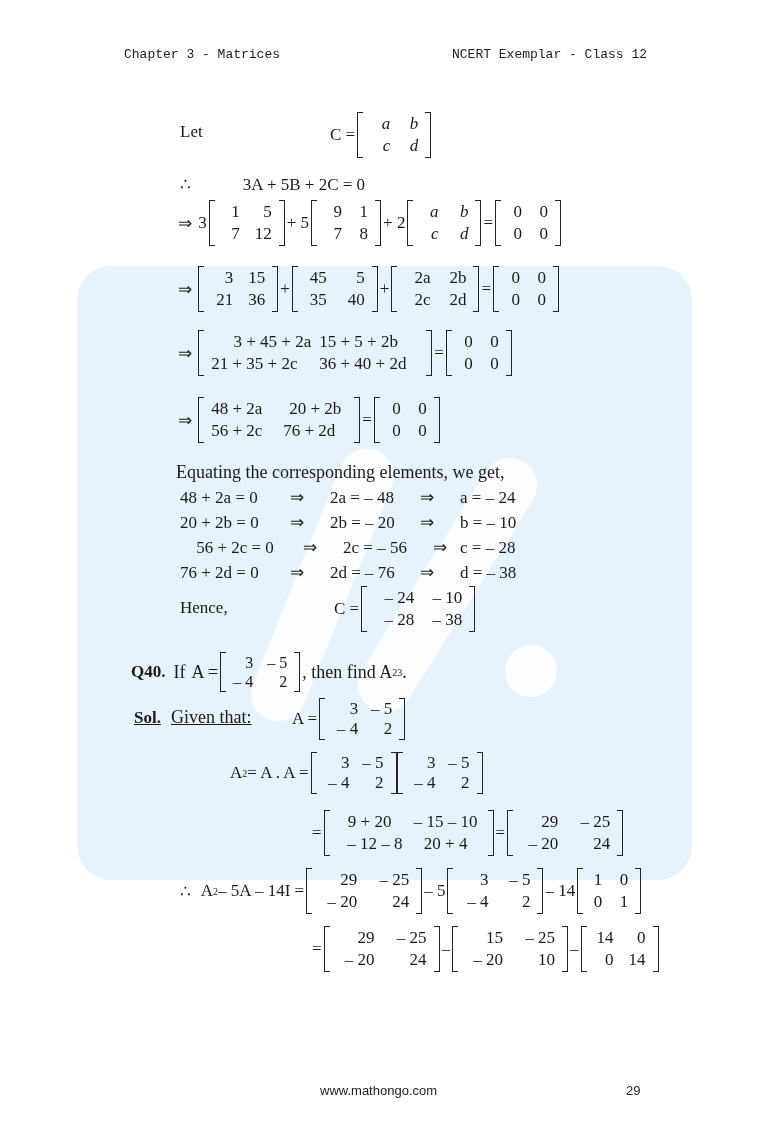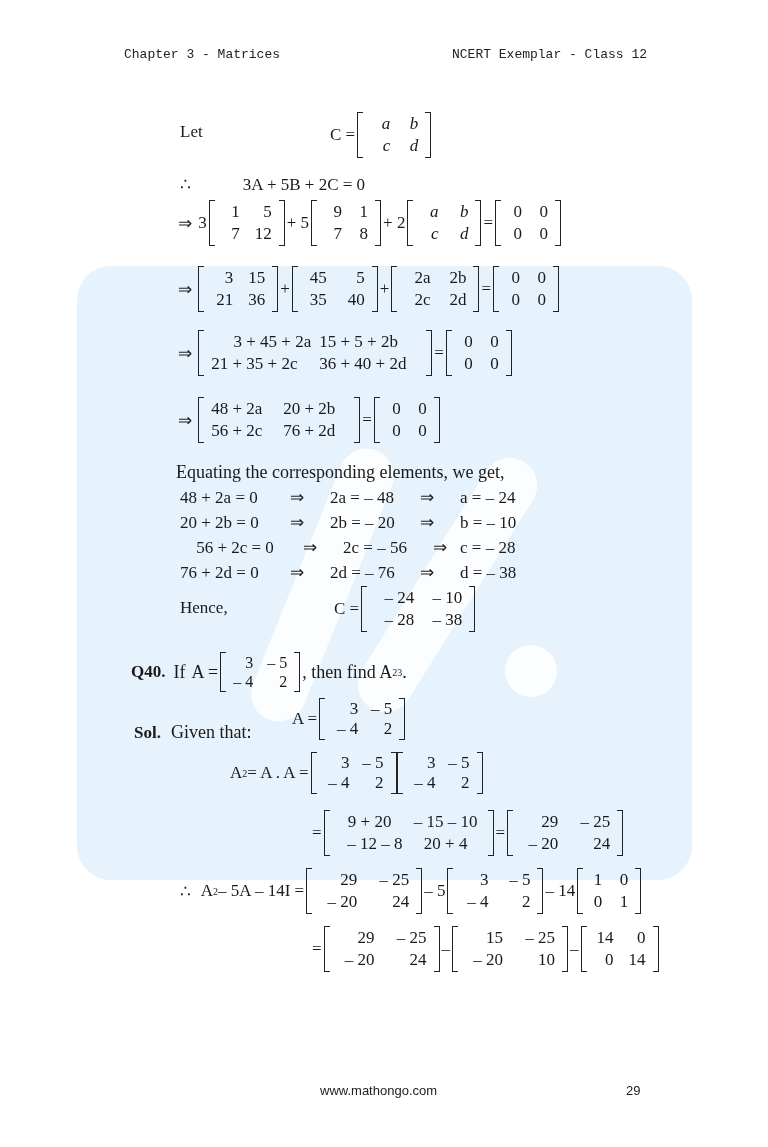--- a/index.html
+++ b/index.html
@@ -219,21 +219,21 @@
     </span>
 </div>
 
 <div class="line" style="left:178px; top:397px;">
   <span>⇒</span>
   <span class="mat" style="margin-left:6px">
       <span class="br l"></span>
       <span class="mrows">
     <span class="mrow">
           <span class="cell" style="width:64px;text-align:left">48 + 2a</span>
-          <span class="cell" style="width:64px;text-align:left">20 + 2b</span>
+          <span class="cell" style="width:64px;text-align:center">20 + 2b</span>
         </span>
     <span class="mrow">
           <span class="cell" style="width:64px;text-align:left">56 + 2c</span>
           <span class="cell" style="width:64px;text-align:left">76 + 2d</span>
         </span>
   </span>
       <span class="br r"></span>
     </span>
   <span>=</span>
   <span class="mat">
@@ -319,21 +319,21 @@
         </span>
   </span>
       <span class="br r"></span>
     </span>
   <span>, then find A</span>
     <sup>2</sup>
     <sup>3</sup>
     <span>.</span>
 </div>
 
-<div class="line" style="left:134px; top:722px; font-size:18px;">
+<div class="line" style="left:134px; top:707px; font-size:18px;text-decoration:underline;">
   <span class="bold" style="font-size:17px">Sol.</span>
   <span style="margin-left:10px">Given that:</span>
 </div>
 <div class="line" style="left:292px; top:698px;">
   <span>A =</span>
   <span class="mat">
       <span class="br l"></span>
       <span class="mrows" style="line-height:20px">
     <span class="mrow">
           <span class="cell" style="width:26px">3</span>

